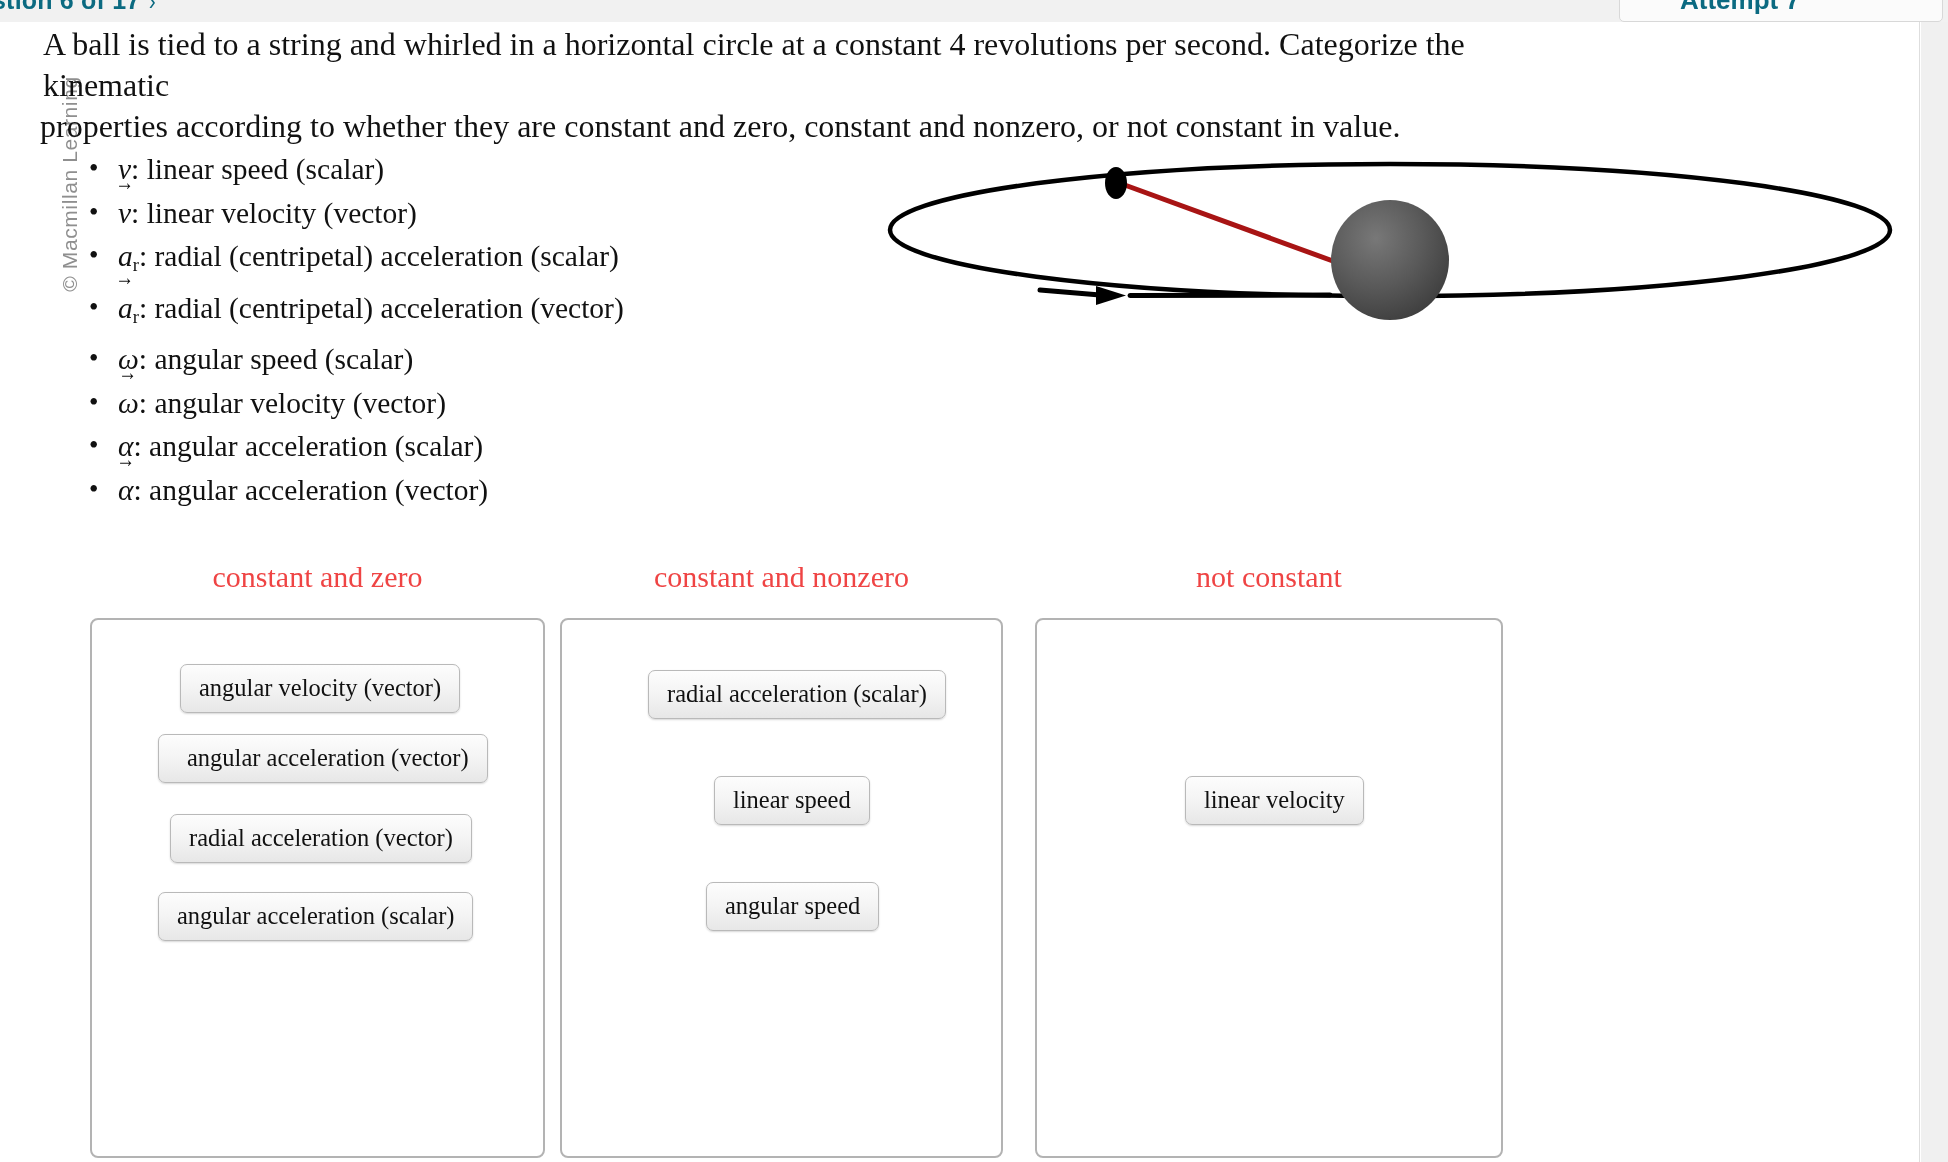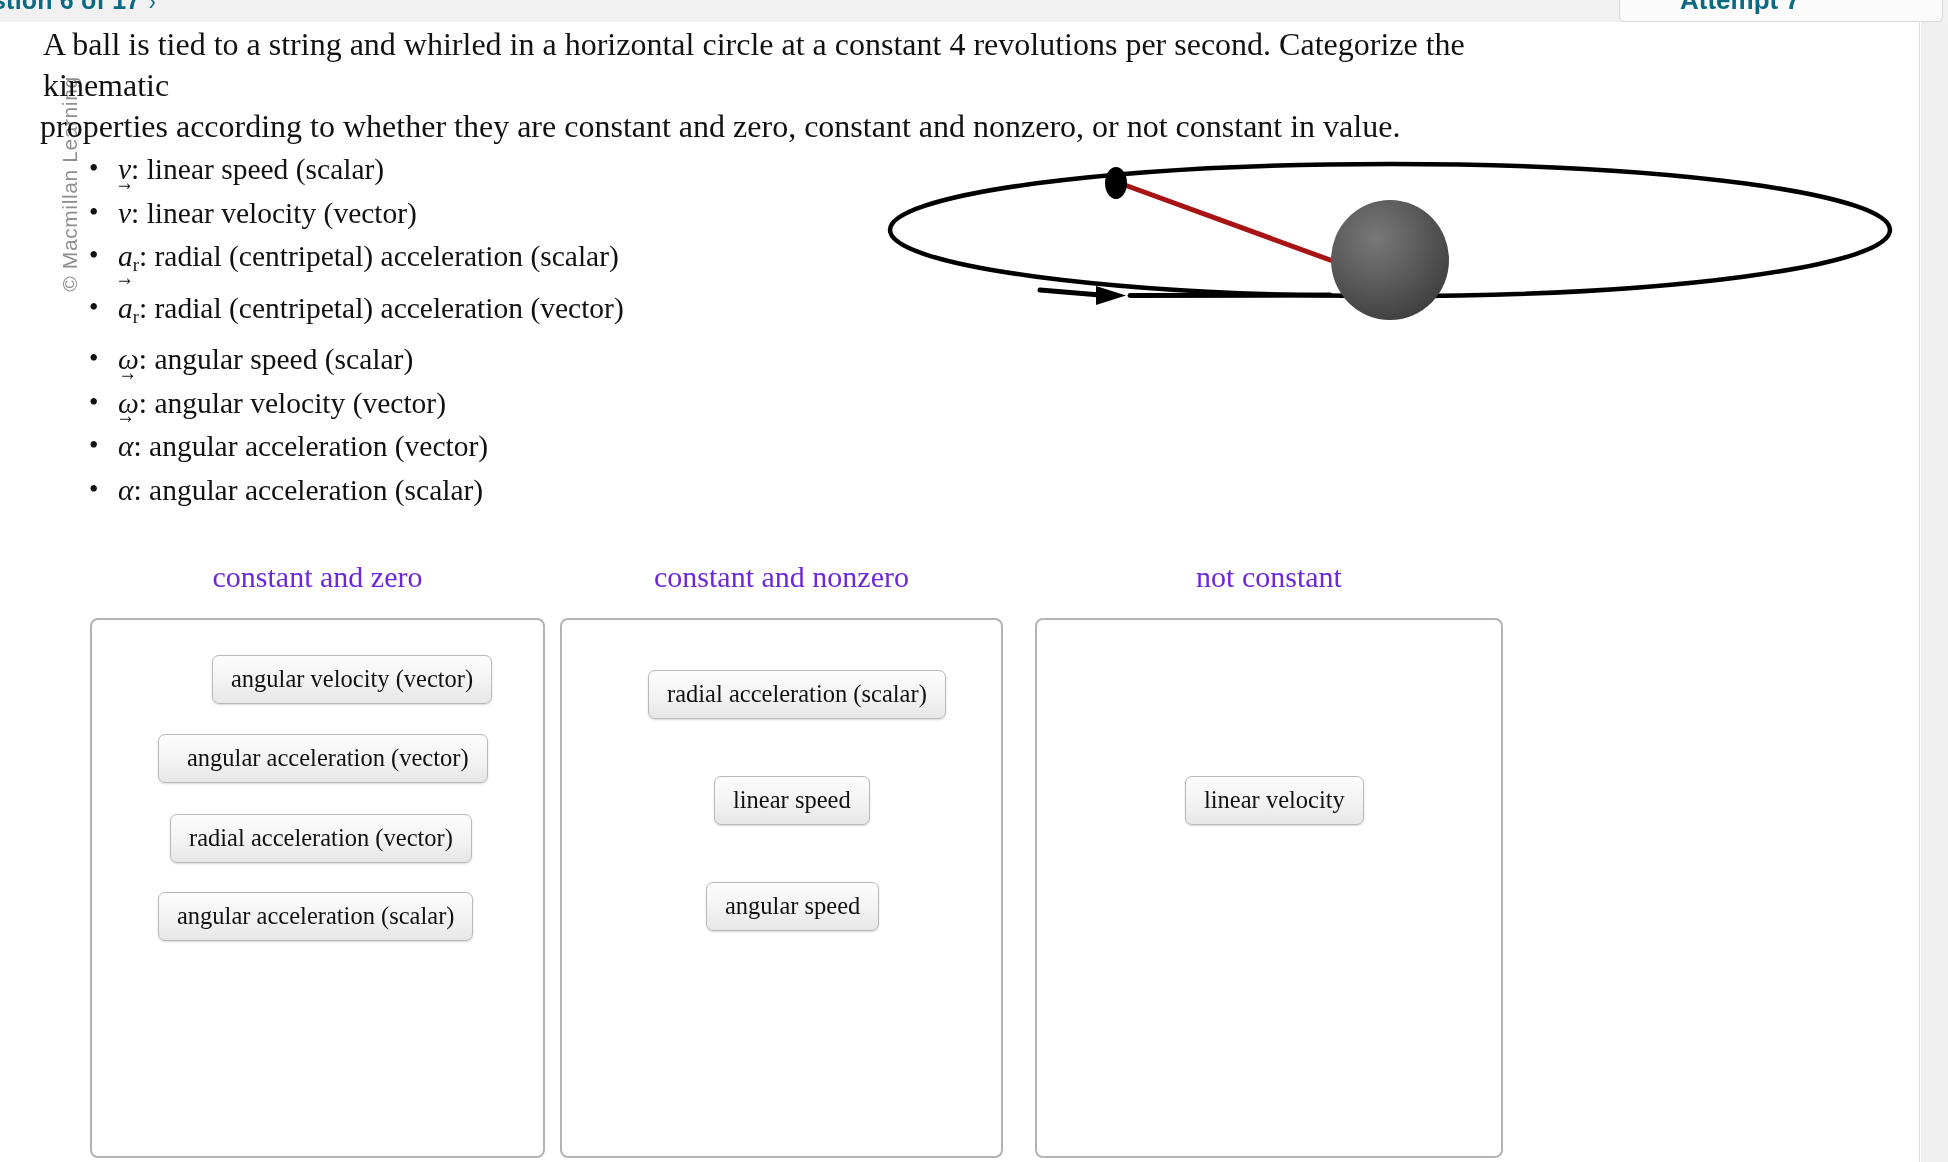--- a/index.html
+++ b/index.html
@@ -194,21 +194,21 @@
     top: 540px;
     width: 1908px;
     height: 600px;
   }
   .cat {
     position: absolute;
     top: 0;
   }
   .cat-title {
     font-size: 30px;
-    color: #6d28d9;
+    color: #ef4444;
     text-align: center;
     line-height: 1;
     white-space: nowrap;
   }
   .dropzone {
     margin-top: 26px;
     border: 2px solid #b3b3b3;
     border-radius: 8px;
     background: #ffffff;
     position: relative;
@@ -263,22 +263,22 @@
     <span class="l2">properties according to whether they are constant and zero, constant and nonzero, or not constant in value.</span>
   </div>
 
   <ul class="bullets" id="bullet-list">
       <li><span class="sym">v</span><span>: linear speed (scalar)</span></li>
       <li><span class="vec">v</span><span>: linear velocity (vector)</span></li>
       <li><span class="sym">a</span><span class="sub">r</span><span>: radial (centripetal) acceleration (scalar)</span></li>
       <li><span class="vec">a</span><span class="sub">r</span><span>: radial (centripetal) acceleration (vector)</span></li>
       <li><span class="sym">ω</span><span>: angular speed (scalar)</span></li>
       <li><span class="vec">ω</span><span>: angular velocity (vector)</span></li>
+      <li><span class="sym">α</span><span>: angular acceleration (scalar)</span></li>
       <li><span class="vec">α</span><span>: angular acceleration (vector)</span></li>
-      <li><span class="sym">α</span><span>: angular acceleration (scalar)</span></li>
     </ul>
 
   <div class="diagram">
     <svg width="1060" height="200" viewBox="0 0 1060 200" xmlns="http://www.w3.org/2000/svg">
 
       <ellipse cx="530" cy="88" rx="500" ry="66" fill="none" stroke="#000000" stroke-width="4.5"></ellipse>
 
       <g>
         <path d="M 180 148 L 240 153" fill="none" stroke="#000000" stroke-width="5" stroke-linecap="round"></path>
         <polygon points="236,144 266,153.5 236,163" fill="#000000"></polygon>
@@ -297,21 +297,21 @@
         </radialGradient>
       </defs>
       <ellipse cx="530" cy="118" rx="59" ry="60" fill="url(#ballGrad)"></ellipse>
     </svg>
   </div>
 
   <div class="cats" id="category-area">
       <div class="cat" id="cat-0">
         <div class="cat-title">constant and zero</div>
         <div class="dropzone">
-          <div class="chip" style="left: 88px; top: 35px; margin-left: 32px;">angular velocity (vector)</div>
+          <div class="chip" style="left: 88px; top: 44px;">angular velocity (vector)</div>
           <div class="chip" style="left: 66px; top: 114px; padding-left: 28px;">angular acceleration (vector)</div>
           <div class="chip" style="left: 78px; top: 194px; border-radius: 7px;">radial acceleration (vector)</div>
           <div class="chip" style="left: 66px; top: 272px;">angular acceleration (scalar)</div>
         </div>
       </div>
       <div class="cat" id="cat-1">
         <div class="cat-title">constant and nonzero</div>
         <div class="dropzone">
           <div class="chip" style="left: 86px; top: 50px;">radial acceleration (scalar)</div>
           <div class="chip" style="left: 152px; top: 156px;">linear speed</div>

